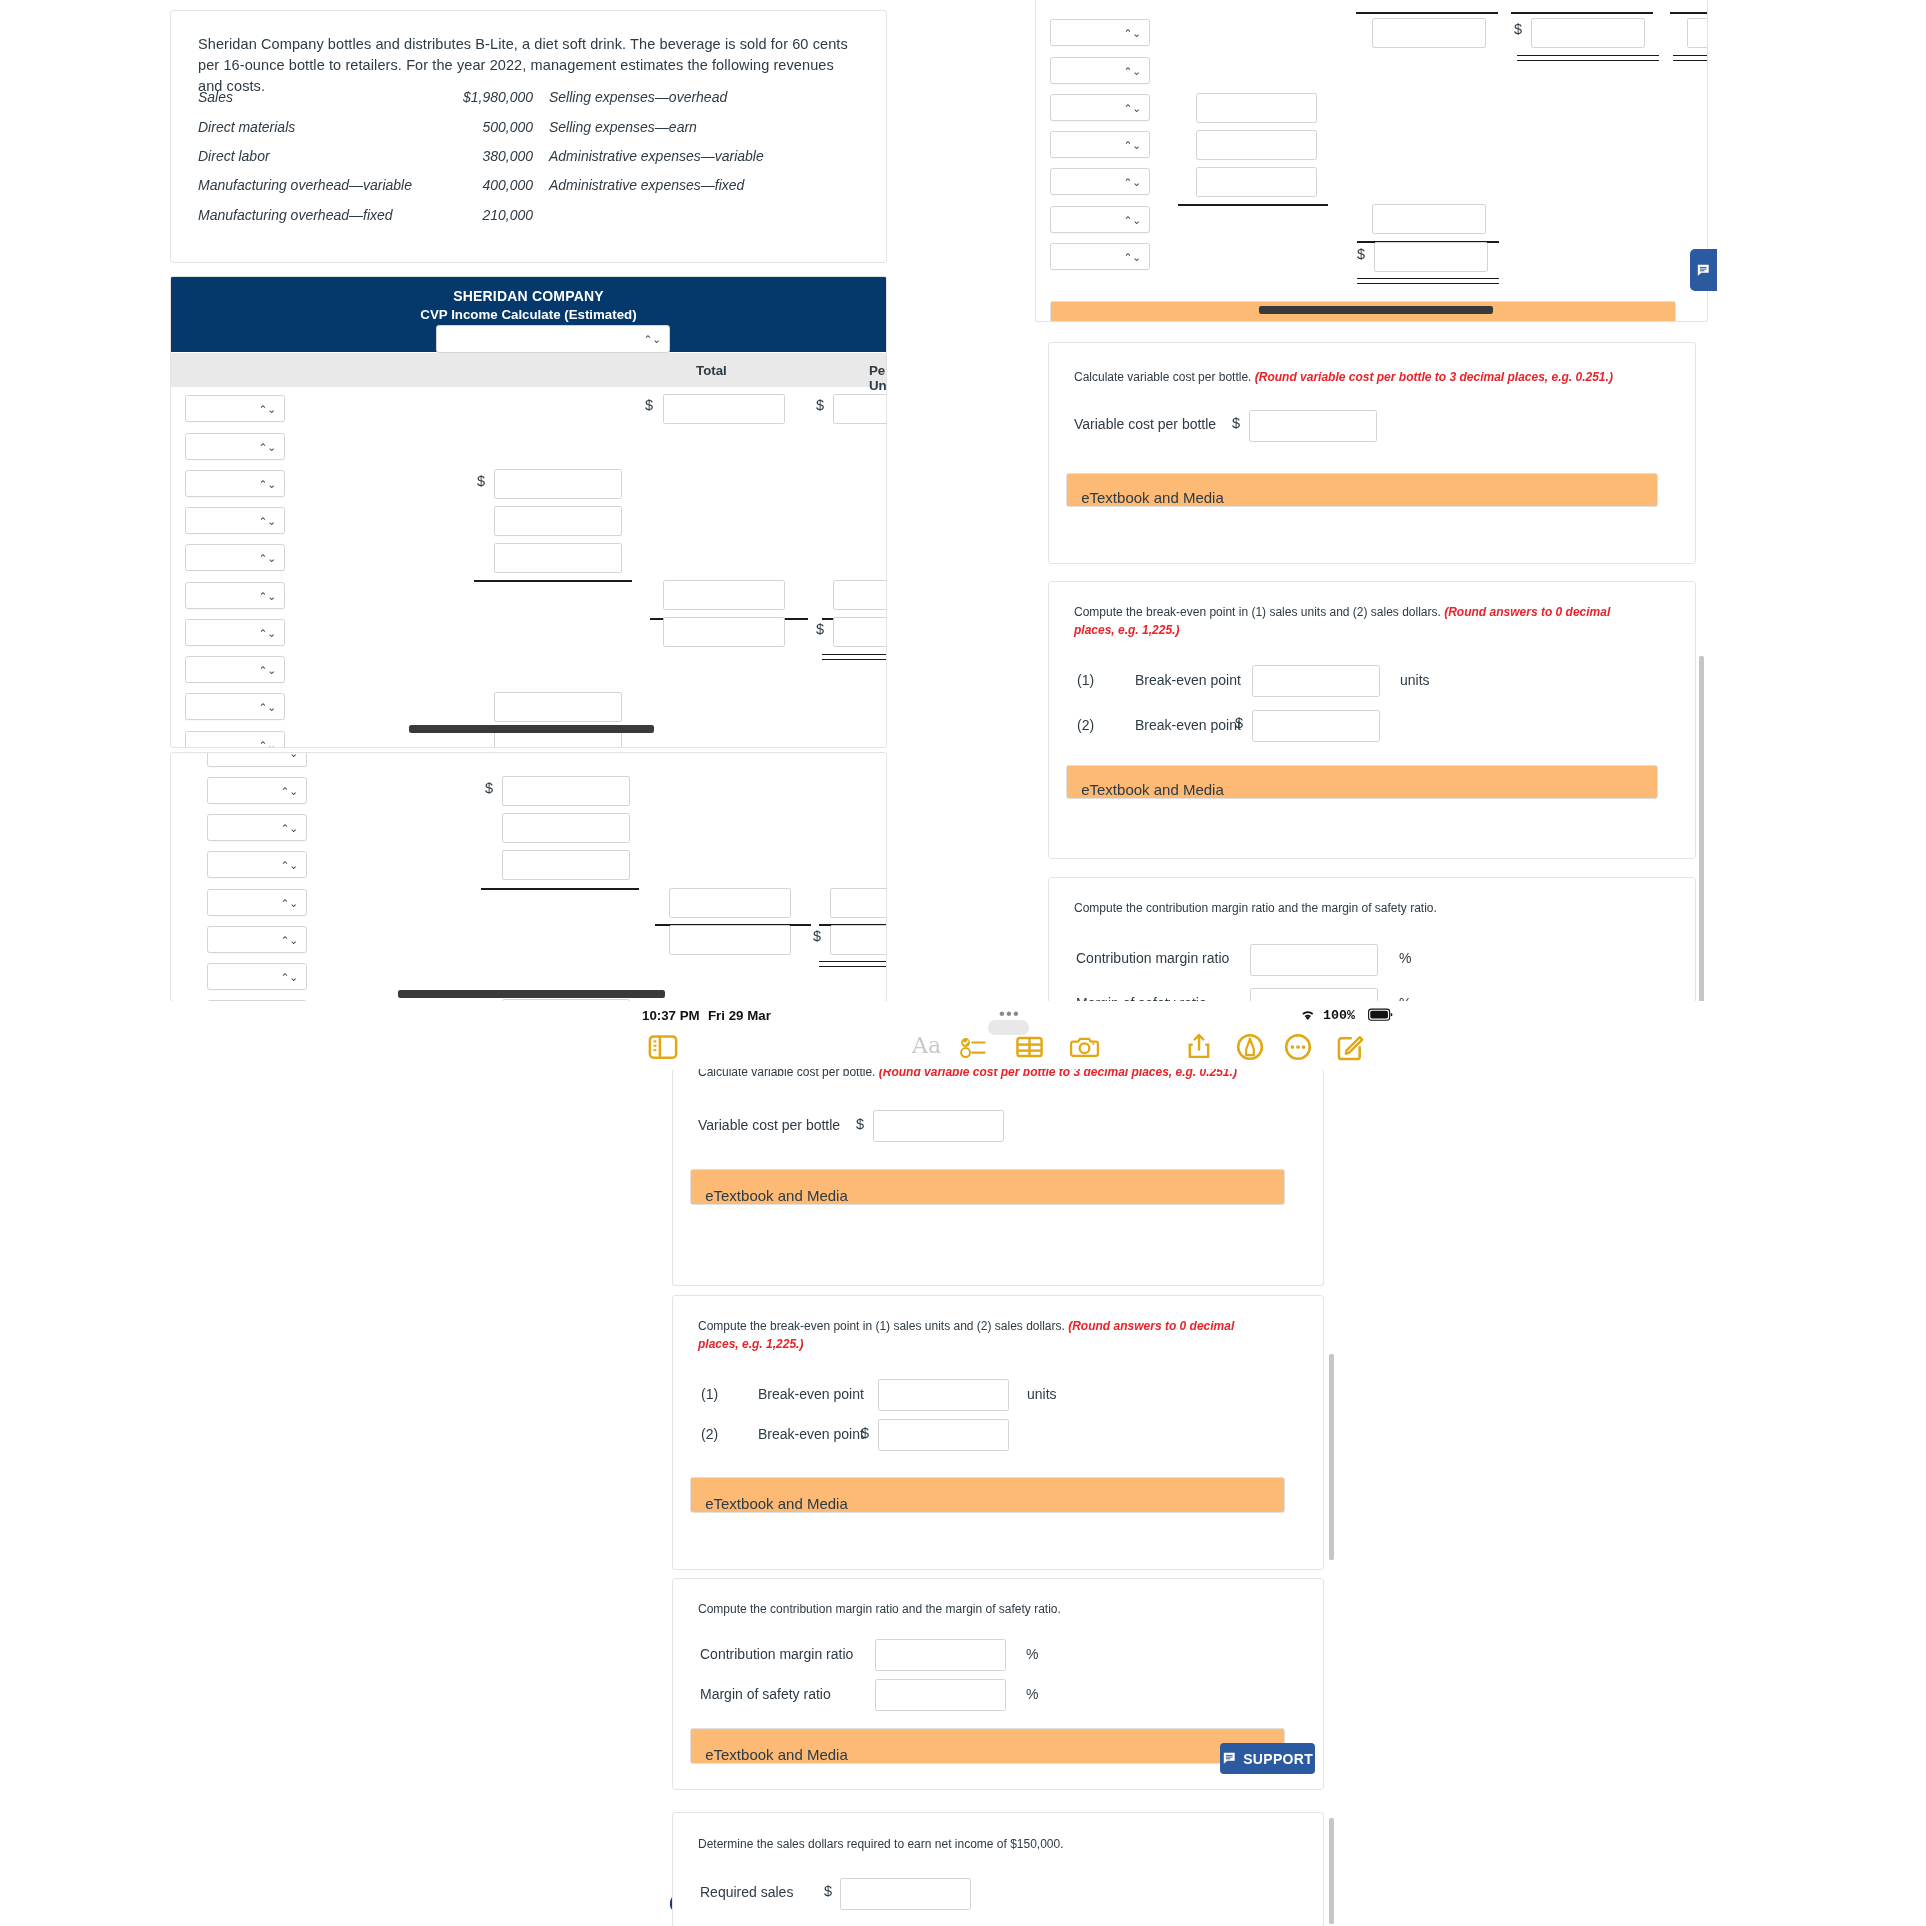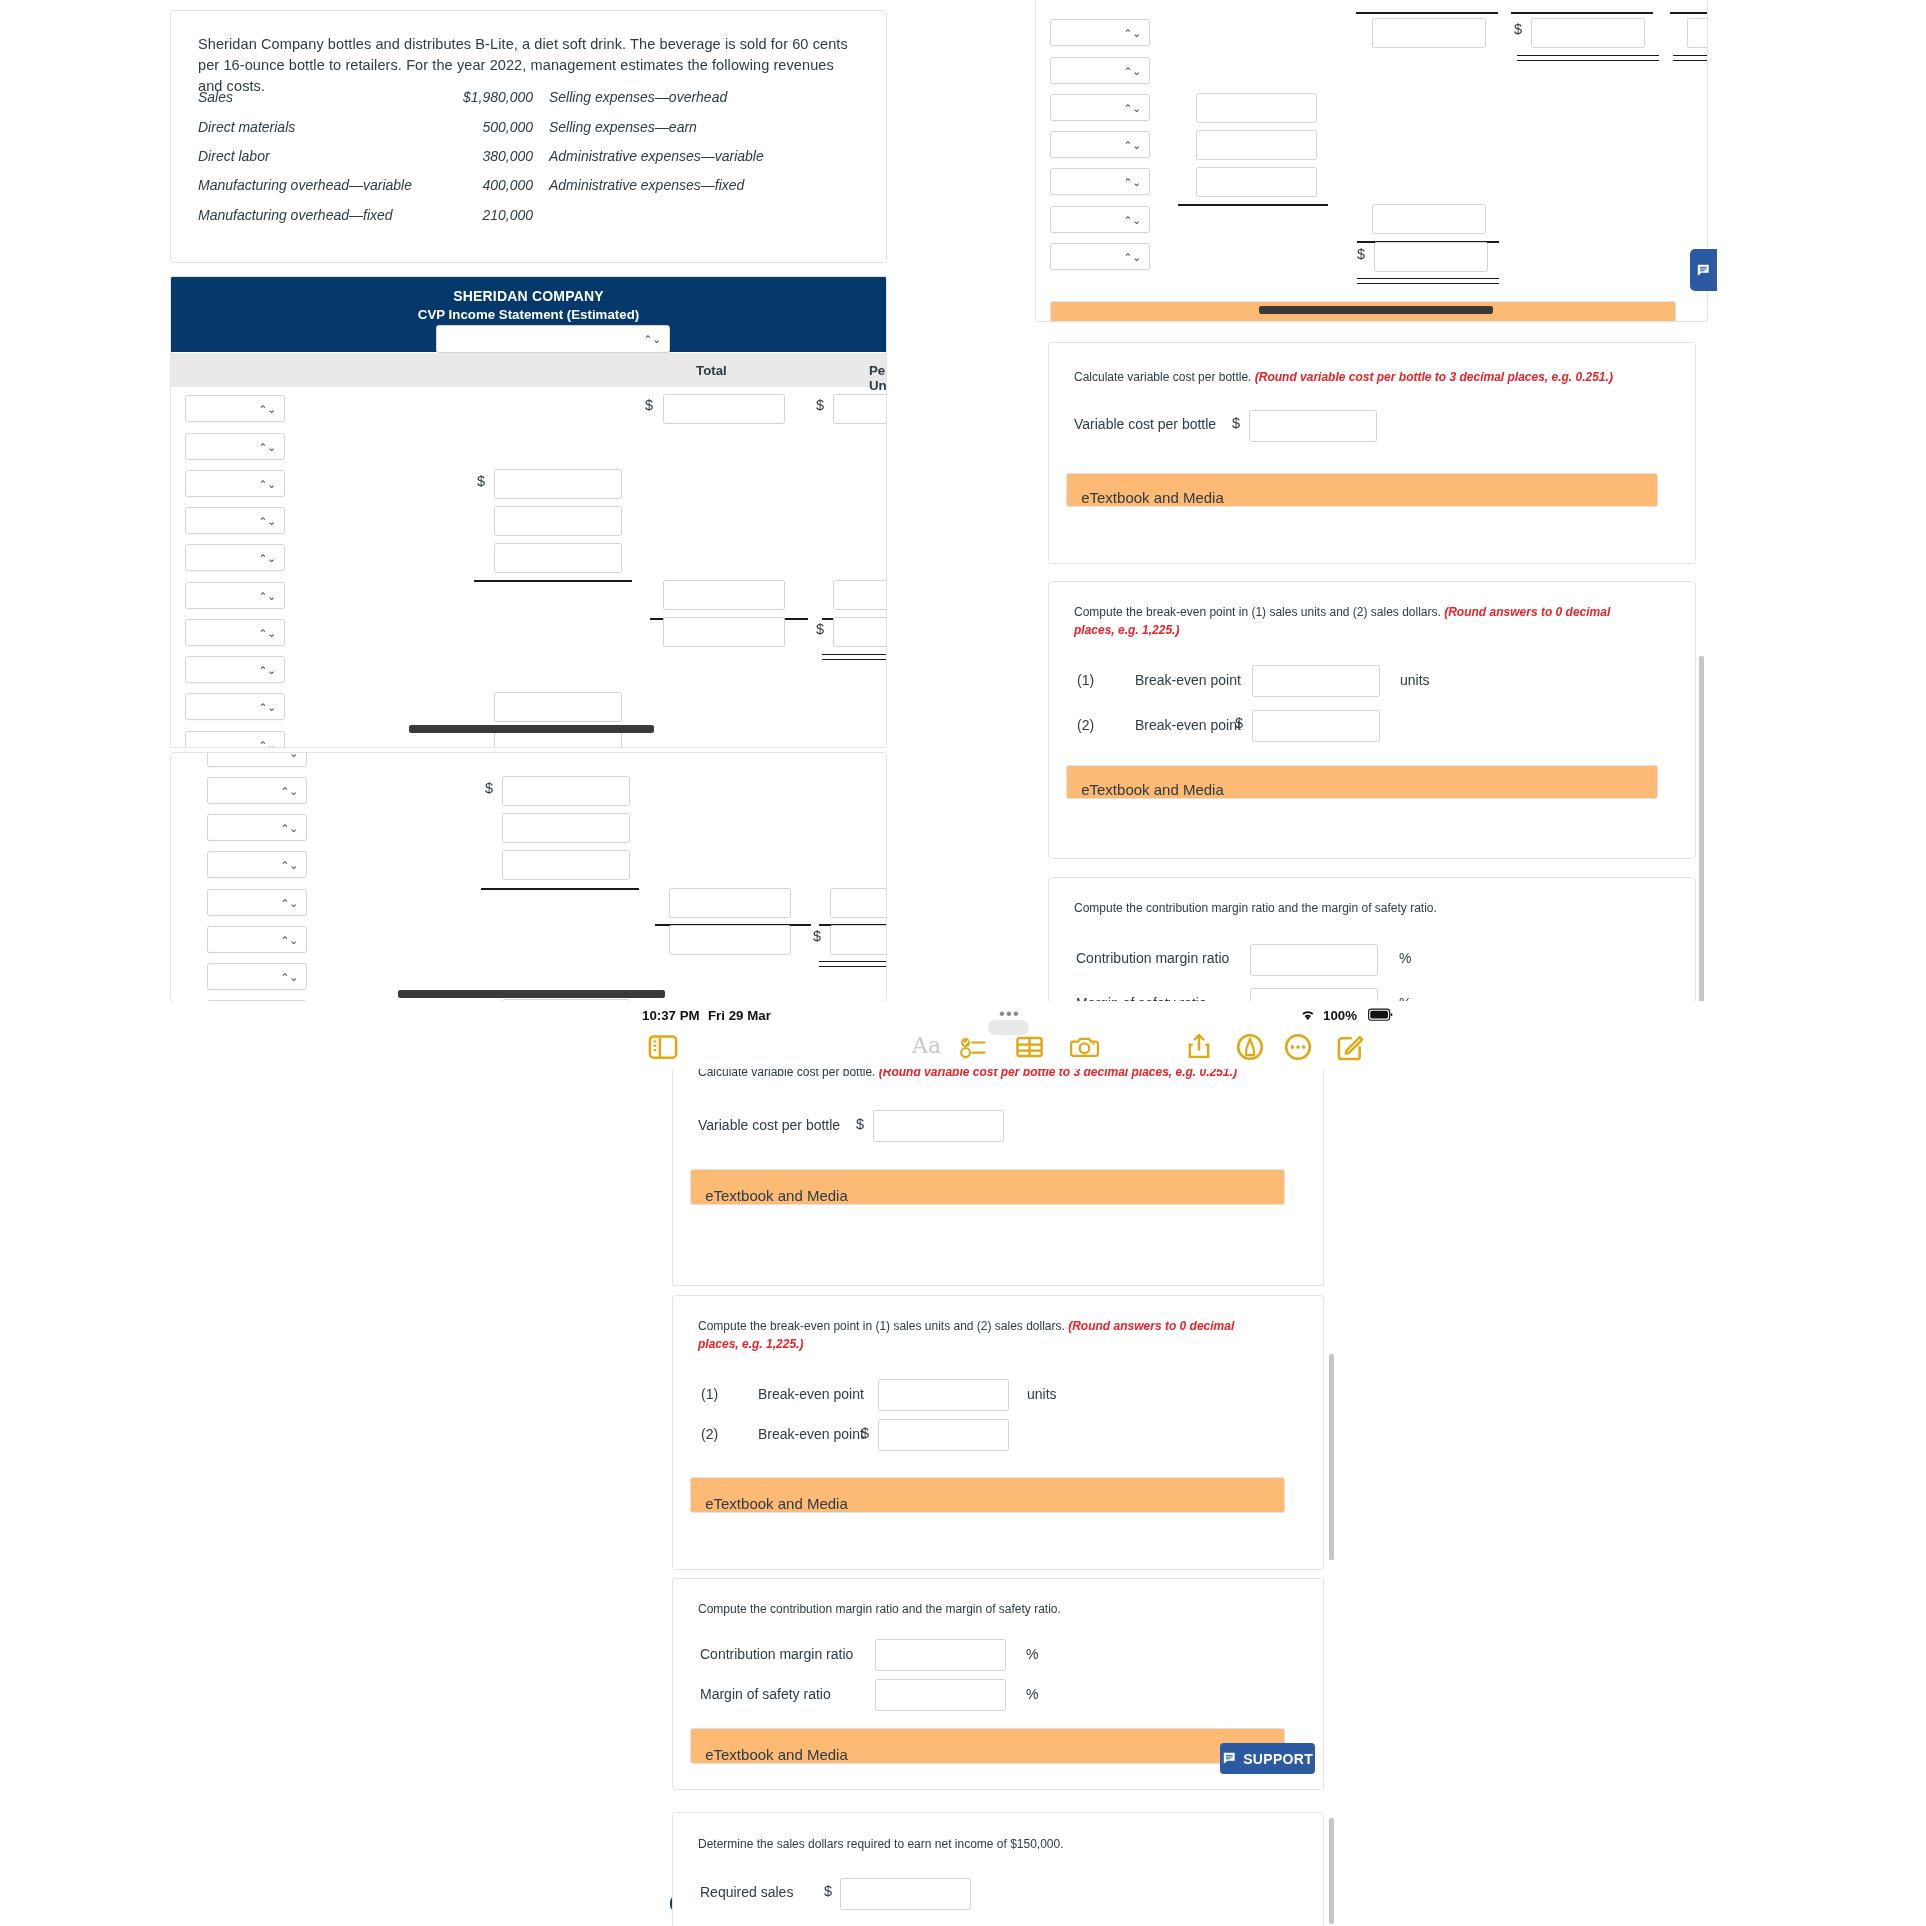--- a/index.html
+++ b/index.html
@@ -106,21 +106,21 @@
     border-radius: 5px 0 0 5px;
     display: flex; align-items: center; justify-content: center;
   }
 
   
   .ipad-shell { position: absolute; background: #ffffff; }
   .statusbar { position: absolute; width: 100%; height: 31px; }
   .sb-time { position: absolute; font-size: 13.3px; font-weight: bold; color: #111; }
   .sb-date { position: absolute; font-size: 13.3px; font-weight: bold; color: #111; }
   .sb-dots { position: absolute; font-size: 16.7px; color: #8a8a8a; letter-spacing: 1.1px; }
-  .sb-pct  { position: absolute; font-size: 13.3px; font-weight: bold; color: #111; }
+  .sb-pct  { position: absolute; font-size: 13.3px; font-weight: bold; color: #111; font-family: Liberation Mono, monospace; }
   .sb-pill {
     position: absolute; top: 7.8px; width: 41px; height: 14.5px;
     background: #e8e8e8; border-radius: 7.2px;
   }
   .toolbar { position: absolute; width: 100%; height: 41px; }
   .tb-icon { position: absolute; top: 0; }
   .aa-glyph { position: absolute; font-size: 22px; color: #c9c9c9; font-family: "DejaVu Serif", serif; }
 
   .scrollbar { position: absolute; background: #3a3a3a; border-radius: 2.2px; }
   .scrollbar-lt { position: absolute; background: #c6c6c6; border-radius: 1.7px; }
@@ -171,21 +171,21 @@
         </div>
       </div>
     </div>
   </div>
 
   <div class="card" style="left:170px; top:276px; width:717px; height:472px; border-radius:2.2px;">
     <div class="card-inner">
 
       <div class="cvp-head" style="height:75px;">
         <div class="l1">SHERIDAN COMPANY</div>
-        <div class="l2">CVP Income Statement (Estimated)</div>
+        <div class="l2">CVP Income Calculate (Estimated)</div>
         <div class="sel" style="left:265px; top:48px; width:234px; height:28px;">
           <span class="chev">⌃⌄</span>
         </div>
       </div>
 
       <div class="colhdr-band" style="top:76px;">
         <span class="colhdr" style="left:525px;">Total</span>
         <span class="colhdr" style="left:698px;">Per Unit</span>
 
       </div>

